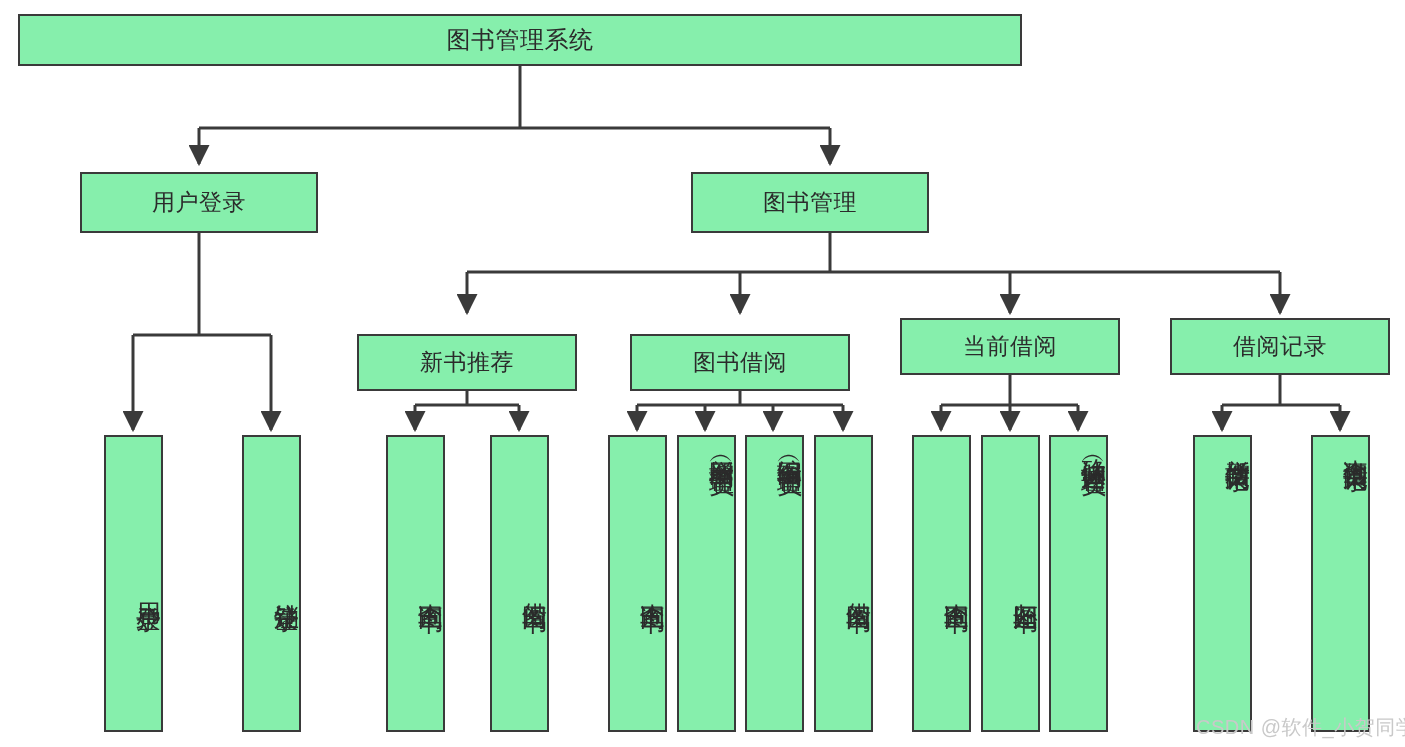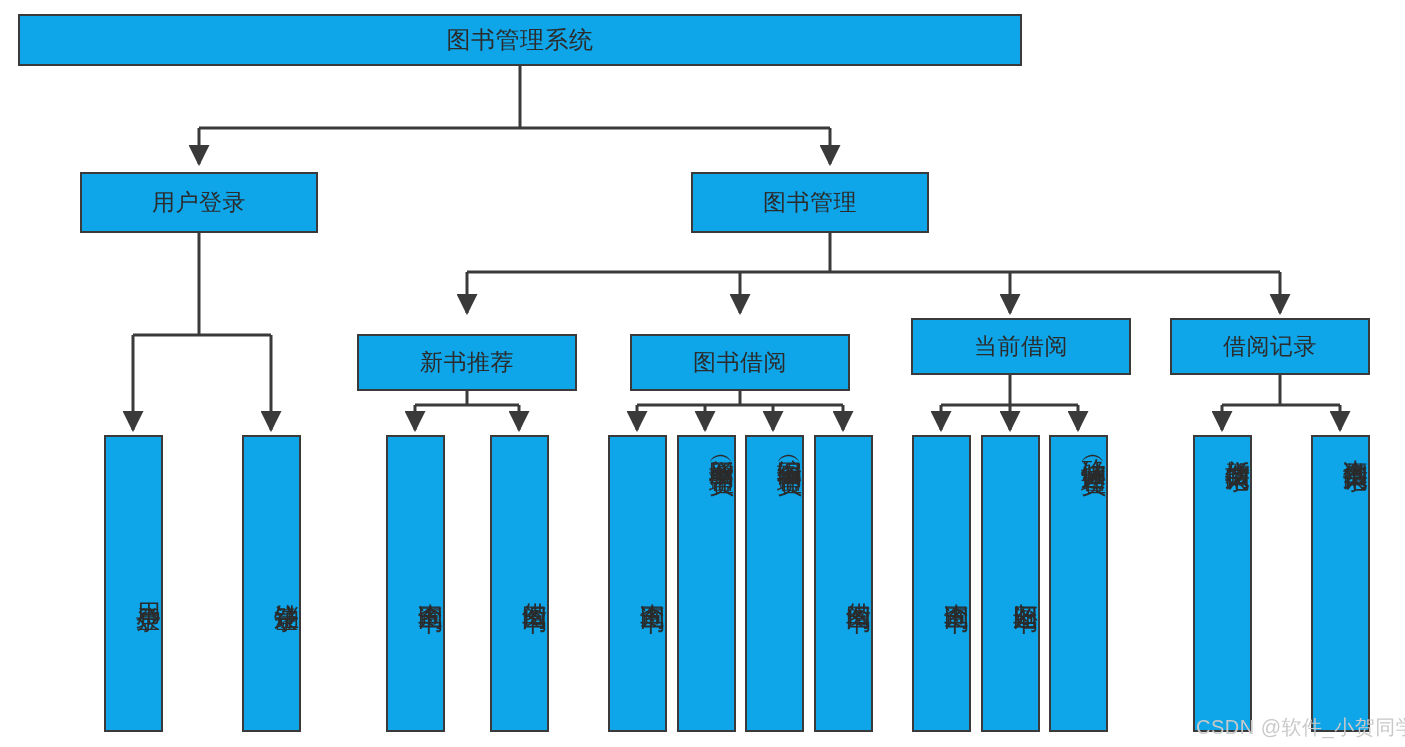--- a/index.html
+++ b/index.html
@@ -22,21 +22,21 @@
     left: 0;
     top: 0;
     width: 1405px;
     height: 747px;
     pointer-events: none;
   }
   .node {
     position: absolute;
     box-sizing: border-box;
     border: 2px solid #3a3a3a;
-    background: #0ea5e9;
+    background: #86efac;
     color: #2b2b2b;
     display: flex;
     align-items: center;
     justify-content: center;
     text-align: center;
     line-height: 1.18;
   }
   .node.h {
     
     font-size: 23px;
@@ -125,22 +125,22 @@
     </g>
   </svg>
 
   <div class="node h root" style="left:18px; top:14px; width:1004px; height:52px;">图书管理系统</div>
 
   <div class="node h" style="left:80px; top:172px; width:238px; height:61px;">用户登录</div>
   <div class="node h" style="left:691px; top:172px; width:238px; height:61px;">图书管理</div>
 
   <div class="node h" style="left:357px; top:334px; width:220px; height:57px;">新书推荐</div>
   <div class="node h" style="left:630px; top:318px; width:220px; height:57px;margin-top:16px;">图书借阅</div>
-  <div class="node h" style="left:900px; top:318px; width:220px; height:57px;margin-left:11px;">当前借阅</div>
-  <div class="node h" style="left:1170px; top:318px; width:200px; height:57px;">借阅记录</div>
+  <div class="node h" style="left:900px; top:318px; width:220px; height:57px;">当前借阅</div>
+  <div class="node h" style="left:1170px; top:318px; width:220px; height:57px;">借阅记录</div>
 
   <div class="node v" style="left:104px; top:435px; width:59px; height:297px;">用户登录</div>
   <div class="node v" style="left:242px; top:435px; width:59px; height:297px;">注销登录</div>
 
   <div class="node v" style="left:386px; top:435px; width:59px; height:297px;">查询图书</div>
   <div class="node v" style="left:490px; top:435px; width:59px; height:297px;">借阅图书</div>
 
   <div class="node v" style="left:608px; top:435px; width:59px; height:297px;">查询图书</div>
   <div class="node v tall" style="left:677px; top:435px; width:59px; height:297px;">新增图书（管理员）</div>
   <div class="node v tall" style="left:745px; top:435px; width:59px; height:297px;">编辑图书（管理员）</div>

